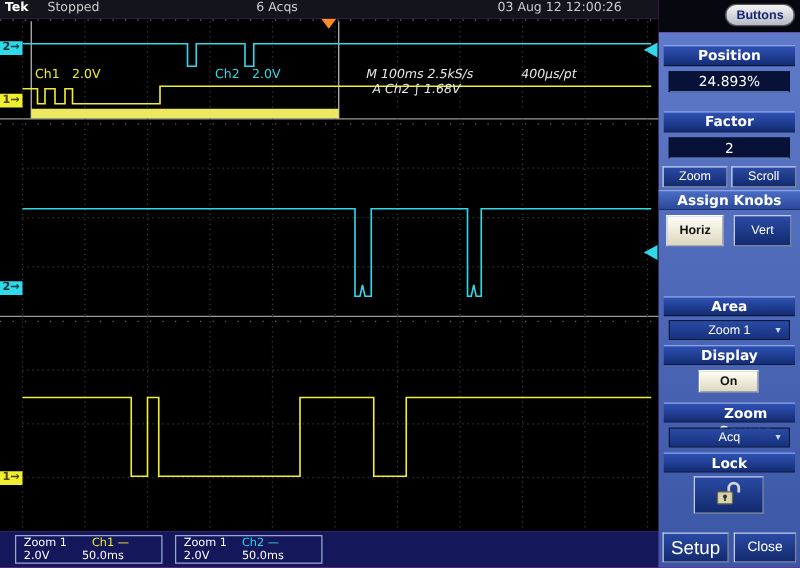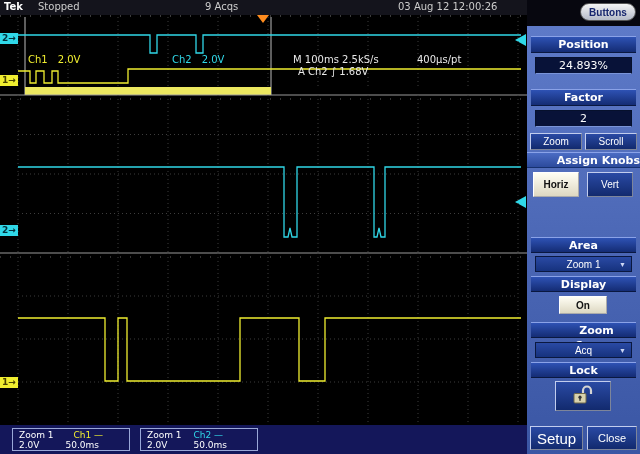--- a/index.html
+++ b/index.html
@@ -21,21 +21,21 @@
               background:linear-gradient(#f4f4f4,#b4bac8); border:1px solid #555;
               border-radius:9px; color:#17266e; font-size:10px; font-weight:bold;
               text-align:center; cursor:pointer; }
 
   
   .wave { position:absolute; left:0; top:15px; width:527px; height:410px; background:#000; }
   .wave svg { position:absolute; left:0; top:0; }
   .ovl { position:absolute; font-size:10px; white-space:nowrap; }
   .c-ch1 { color:#f0ee30;margin-left:8px; }
   .c-ch2 { color:#30d8e8; }
-  .c-wht { color:#e8e8e8; }
+  .c-wht { color:#e8e8e8;font-style:italic; }
   .ovl b { font-weight:normal; margin-right:10px; }
   .chmark { position:absolute; left:0; font-size:9px; font-weight:bold; line-height:11px;
             padding:0 2px; }
   .mk-ch2 { background:#30d8e8; color:#03303c; }
   .mk-ch1 { background:#f0ee30; color:#4a4400; }
 
   
   .bottombar { position:absolute; left:0; top:425px; width:527px; height:29px;
                background:#14175a; }
   .rbox { position:absolute; top:3px; height:23px; width:118px; border:1px solid #9aa8d8;
@@ -65,21 +65,21 @@
   .dd-arrow { position:absolute; right:5px; font-size:7px; color:#cdd8f4; }
 </style>
 </head>
 <body>
 
 <div class="screen">
 
   <div class="topbar">
     <span class="tb-brand">Tek</span>
     <span class="tb-status">Stopped</span>
-    <span class="tb-acqs">9 Acqs</span>
+    <span class="tb-acqs">6 Acqs</span>
     <span class="tb-date">03 Aug 12 12:00:26</span>
   </div>
   <div class="topright">
     <button class="buttons-pill">Buttons</button>
   </div>
 
   <div class="wave">
     <svg width="527" height="410" viewBox="0 0 527 410">
       <line x1="0" y1="1" x2="527" y2="1" stroke="#777" stroke-dasharray="1 9"></line>
       <line x1="25" y1="2" x2="25" y2="80" stroke="#bbb"></line>
@@ -175,21 +175,21 @@
   <div class="sidebar">
     <div class="hdr" style="left:4px; top:10px; width:105px; height:17px;">Position</div>
     <div class="val" style="left:8px; top:31px; width:97px; height:17px;">24.893%</div>
 
     <div class="hdr" style="left:4px; top:63px; width:105px; height:17px;">Factor</div>
     <div class="val" style="left:8px; top:84px; width:97px; height:17px;">2</div>
 
     <button class="btn-dark" style="left:3px; top:107px; width:52px; height:17px;">Zoom</button>
     <button class="btn-dark" style="left:58px; top:107px; width:52px; height:17px;">Scroll</button>
 
-    <div class="assignbar" style="top:126px; height:16px;text-align:right;">Assign Knobs</div>
+    <div class="assignbar" style="top:126px; height:16px;">Assign Knobs</div>
 
     <button class="btn-light" style="left:6px; top:146px; width:46px; height:25px;">Horiz</button>
     <button class="btn-dark" style="left:60px; top:146px; width:46px; height:25px;">Vert</button>
 
     <div class="hdr" style="left:4px; top:211px; width:105px; height:16px;">Area</div>
     <button class="dropdown" style="left:8px; top:230px; width:97px; height:16px;">
       <span>Zoom 1</span>
       <span class="dd-arrow">▼</span>
     </button>
 

